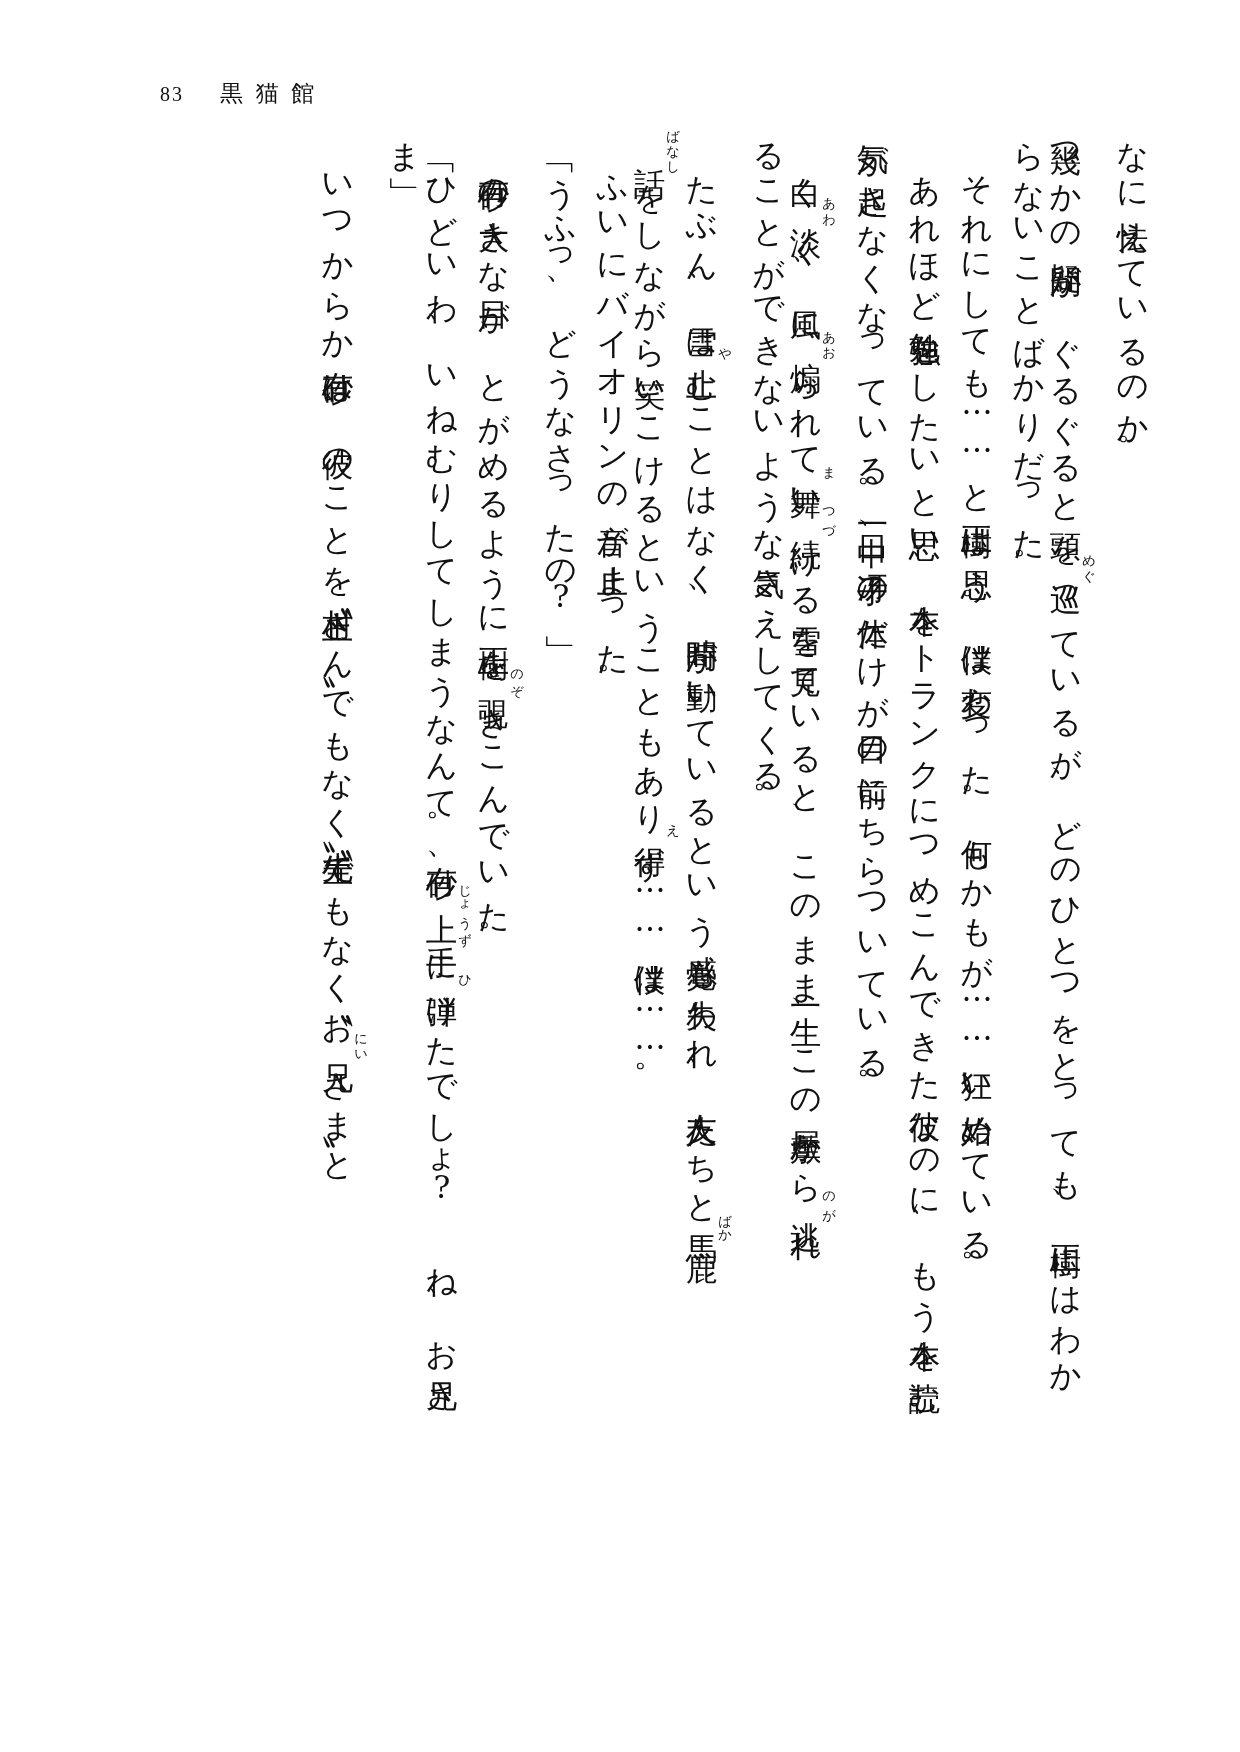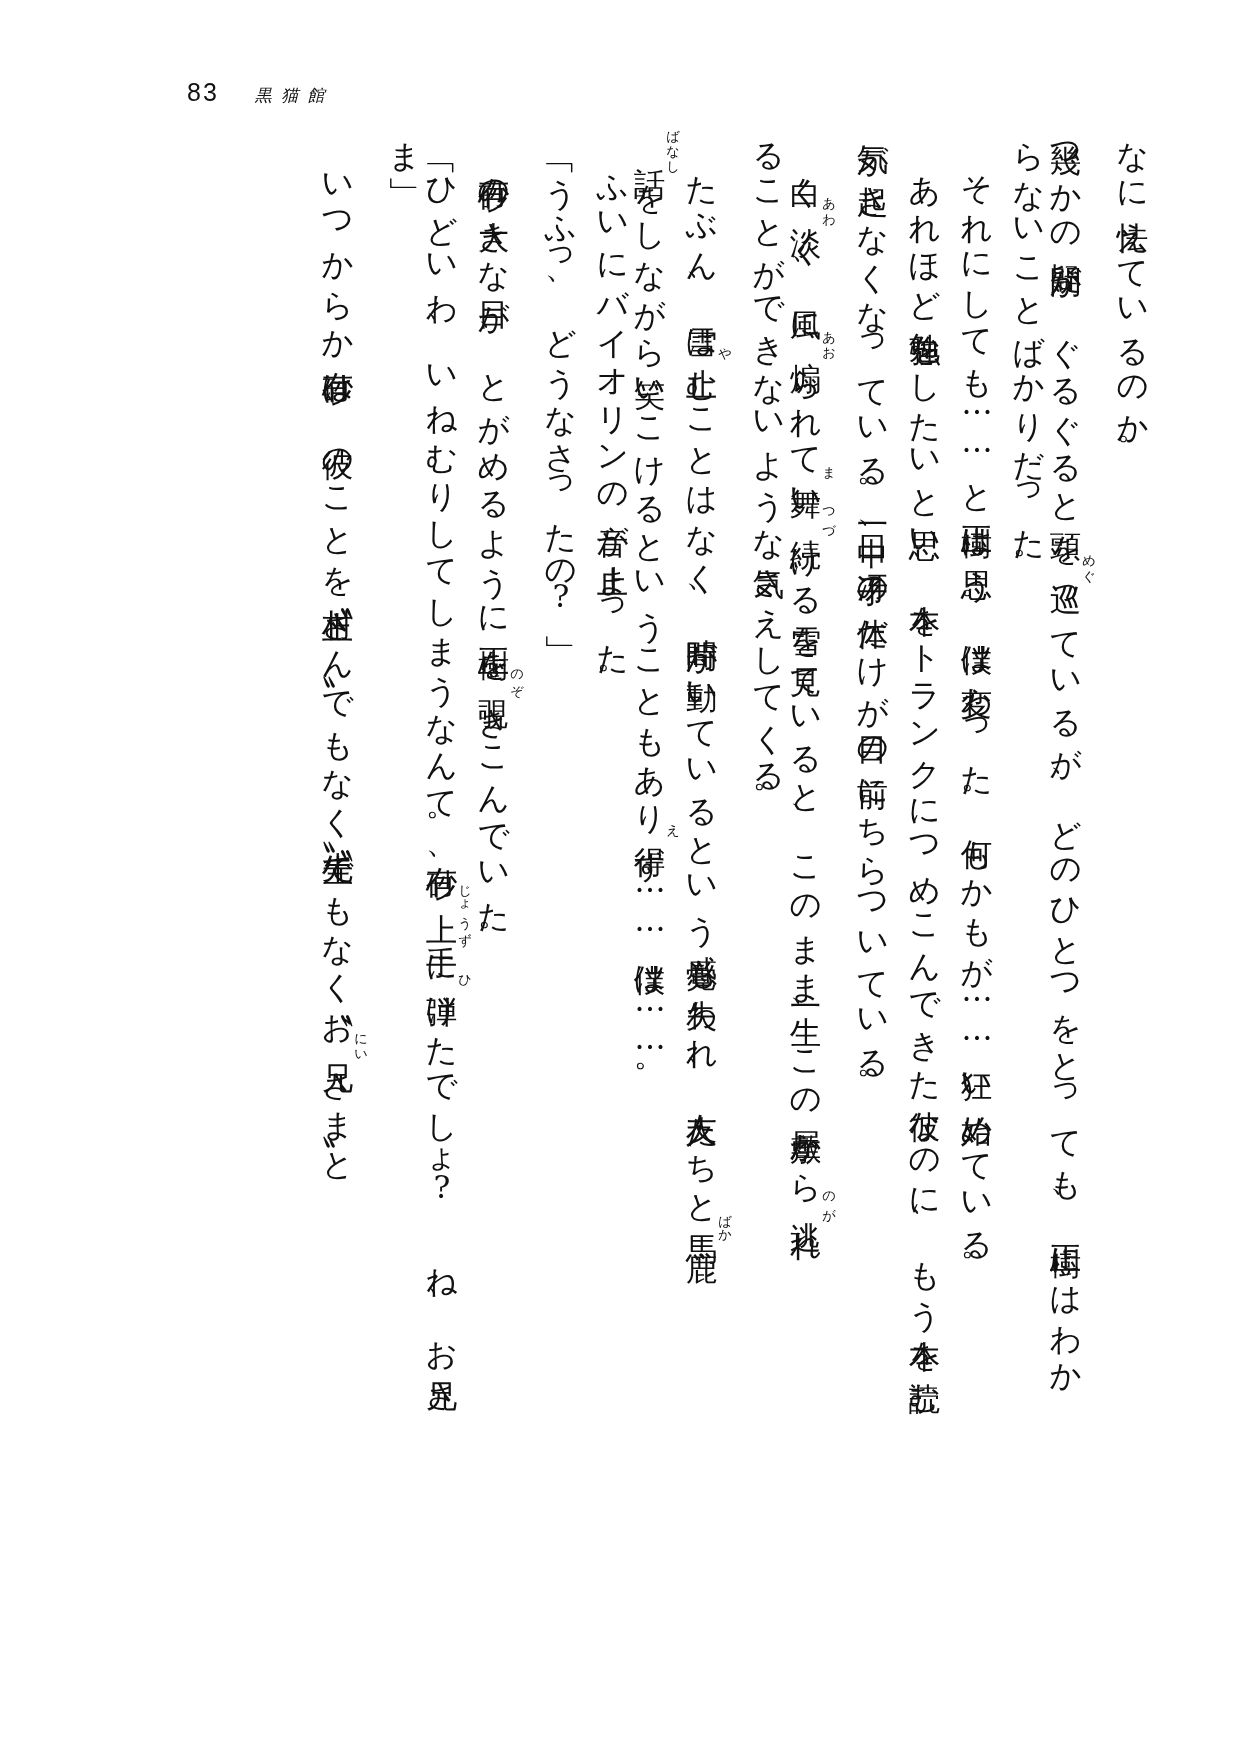--- a/index.html
+++ b/index.html
@@ -31,28 +31,26 @@
     top: 78px;
     left: 160px;
     display: flex;
     align-items: baseline;
     gap: 36px;
     font-size: 25px;
     letter-spacing: 0.08em;
     color: #111;
   }
   .header .folio {
-    font-family: Liberation Sans, sans-serif;
-    font-size: 25px;
-    margin-left: 27px;
+    font-family: Liberation Serif, serif;
+    font-size: 20px;
   }
   .header .runtitle {
-    font-size: 17px;
+    font-size: 23px;
     letter-spacing: 0.55em;
-    font-style: italic;
   }
 
   
   .body-area {
     position: absolute;
     top: 120px;
     right: 92px;
     width: 1010px;
     height: 1420px;
     display: flex;

